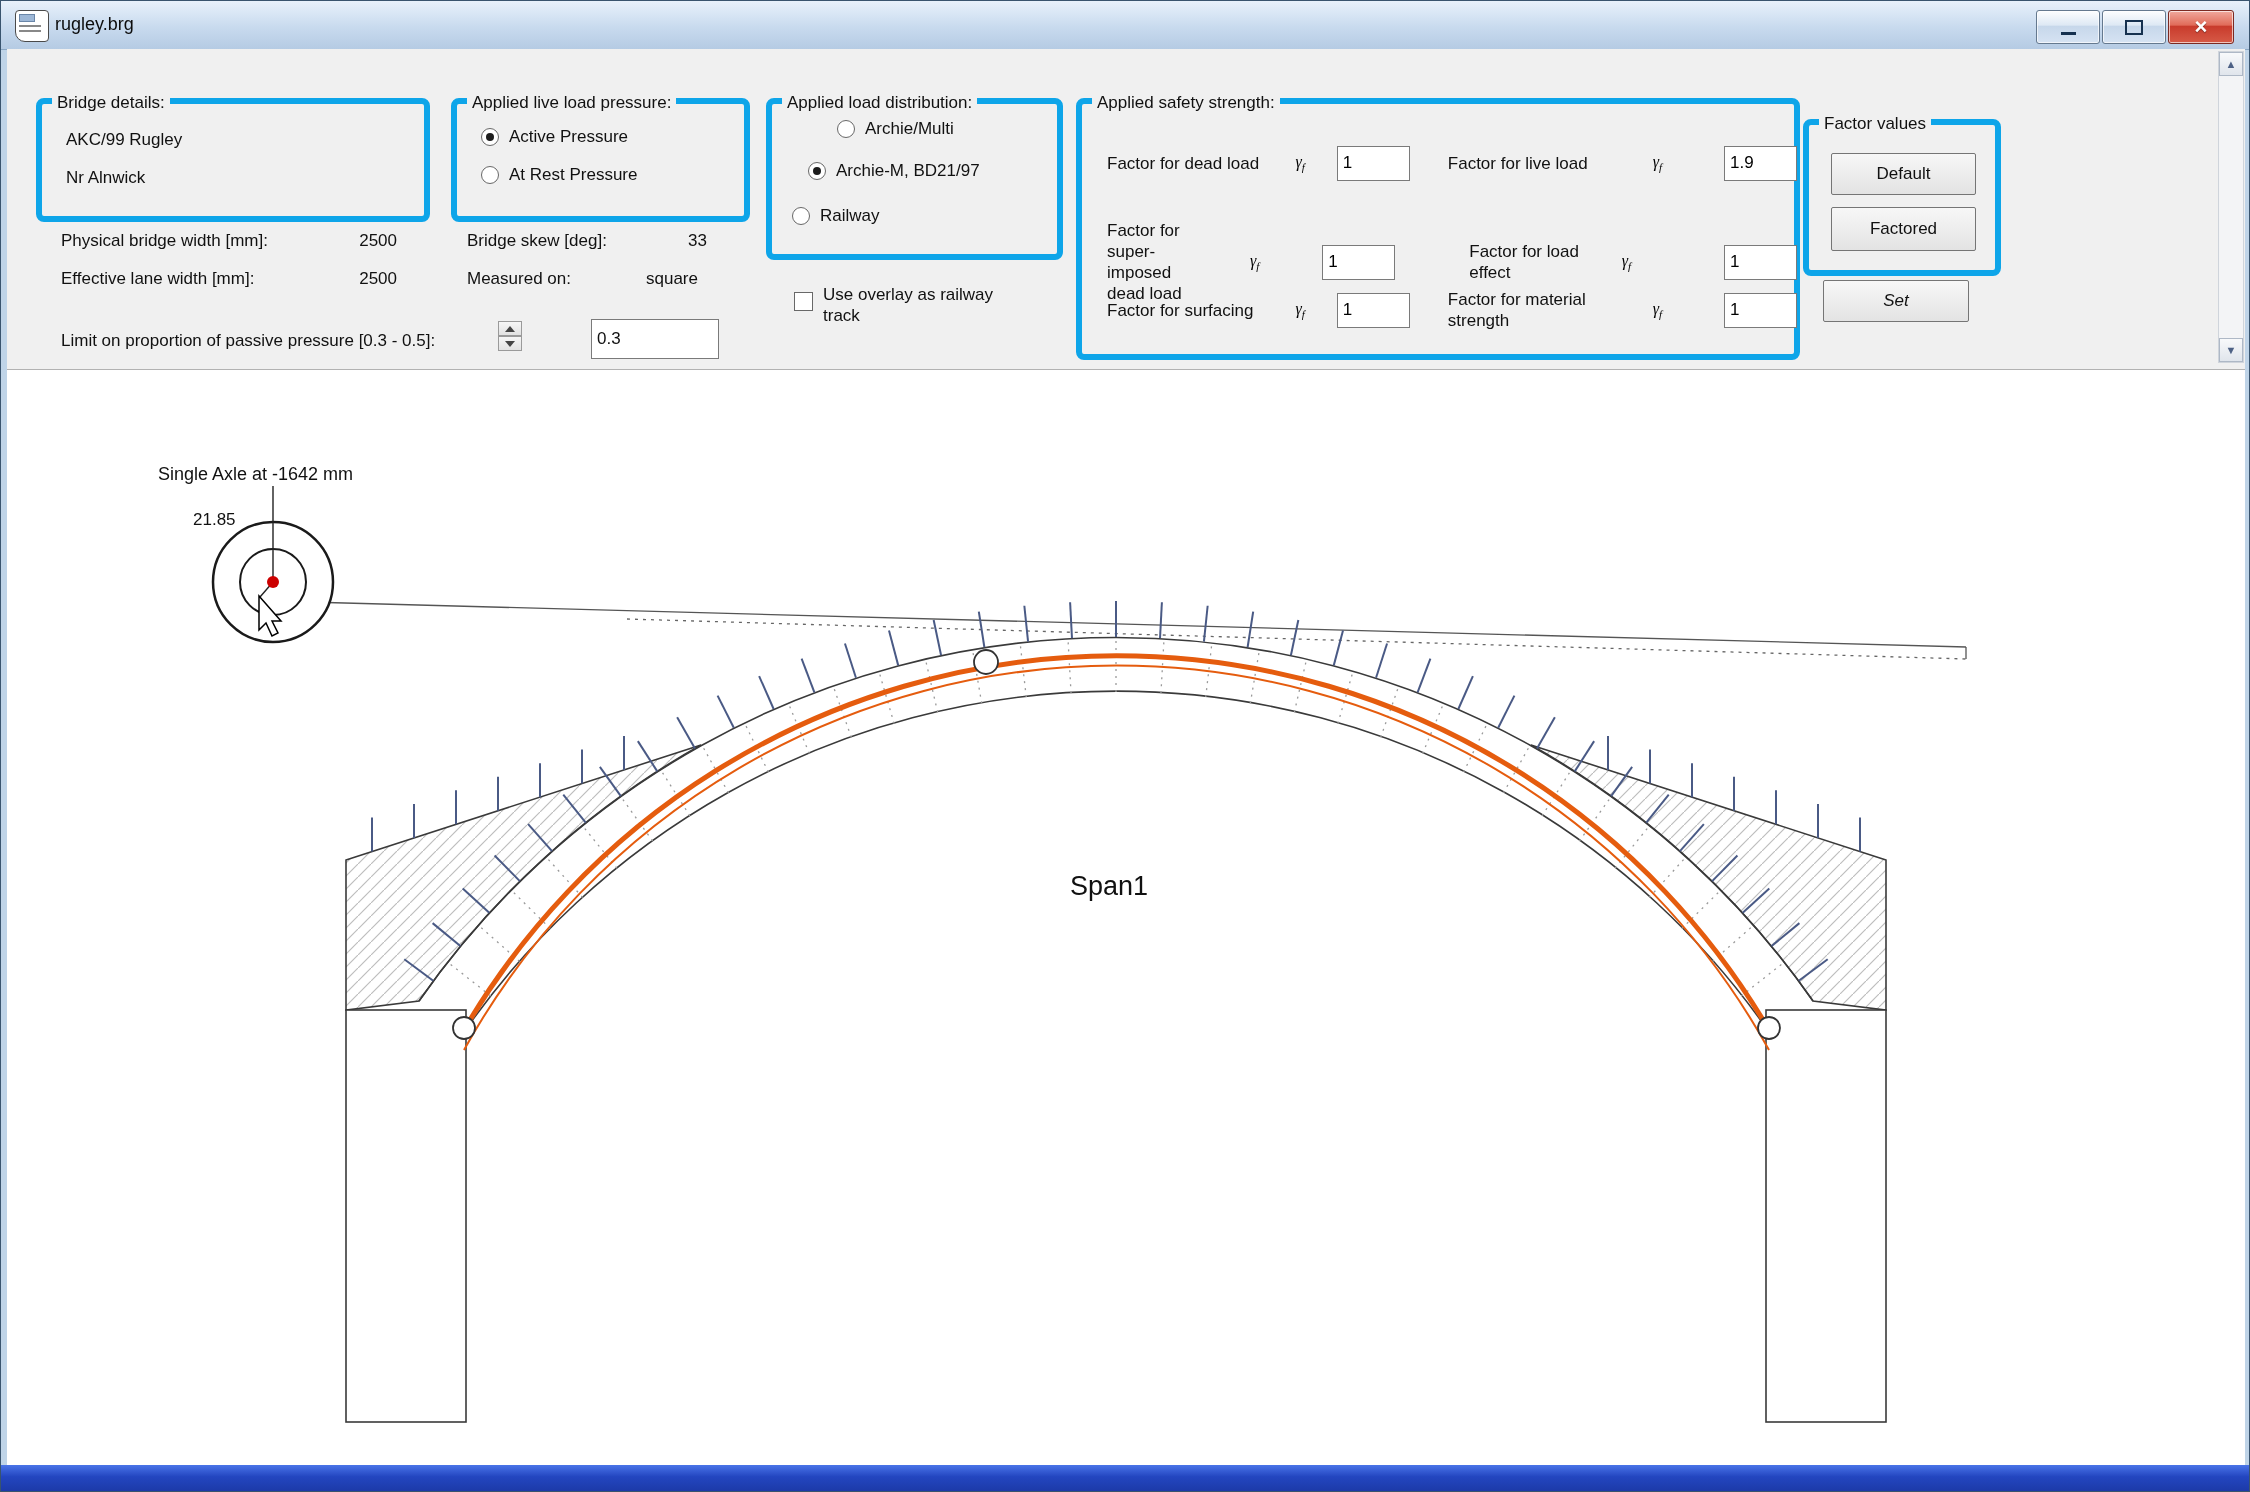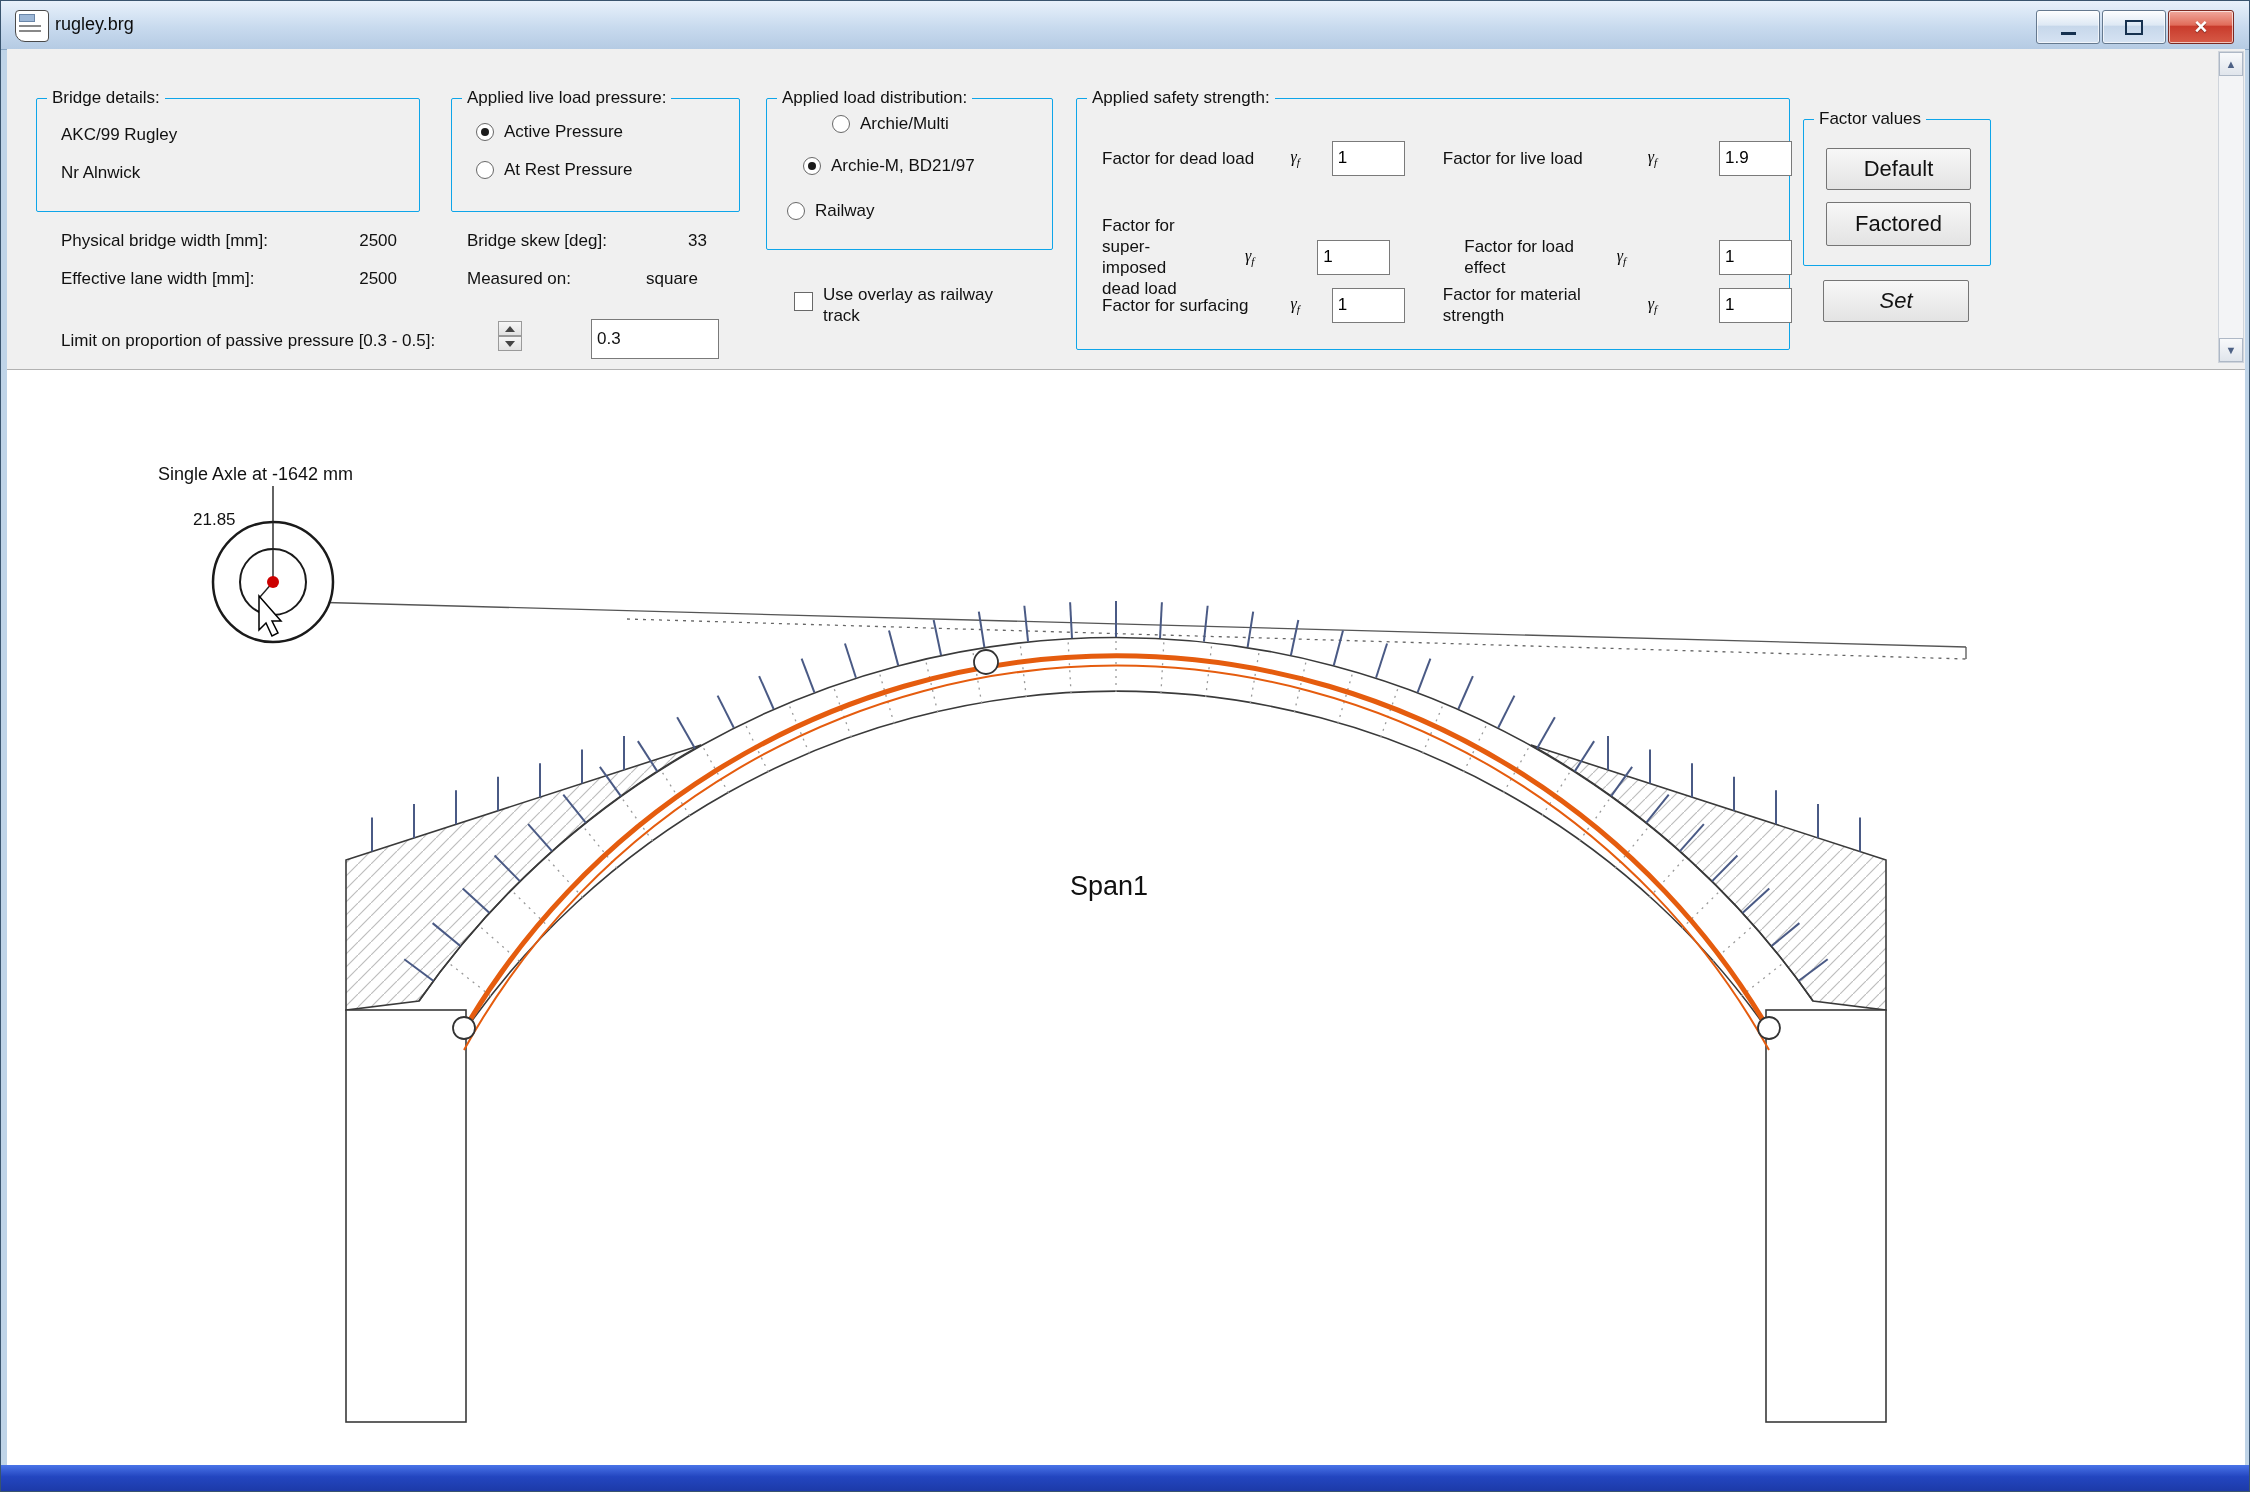--- a/index.html
+++ b/index.html
@@ -46,21 +46,21 @@
   }
   .glyph-min{width:15px;height:3px;background:#16314f;margin-top:12px;}
   .glyph-max{width:14px;height:11px;border:2px solid #16314f;}
   .glyph-close{color:#fff;font-size:22px;font-weight:bold;line-height:1;text-shadow:0 1px 1px rgba(0,0,0,.4);}
   
   .client{
     position:absolute;left:6px;top:48px;width:2238px;height:1418px;
     background:#f0f0f0;
   }
   
-  .group{position:absolute;border:1px solid #0ea5e9;border-radius:2px;}
+  .group{position:absolute;border:6px solid #0ea5e9;border-radius:8px;}
   .group>.legend{
     position:absolute;top:-11px;left:10px;background:#f0f0f0;padding:0 5px;
     white-space:nowrap;
   }
   .lbl{position:absolute;white-space:nowrap;}
   .val{position:absolute;text-align:right;}
   
   .opt{position:absolute;display:flex;align-items:center;gap:10px;}
   .radio{
     width:18px;height:18px;border-radius:50%;border:1px solid #686868;
@@ -68,21 +68,21 @@
   }
   .radio.on::after{content:"";position:absolute;inset:4px;background:#1c1c1c;border-radius:50%;}
   .checkbox{
     width:19px;height:19px;border:1px solid #686868;background:#fff;
     flex:0 0 auto;box-sizing:border-box;
   }
   
   .btn{
     border:1px solid #757575;border-radius:2px;
     background:linear-gradient(#f7f7f7,#e3e3e3);
-    font-family:inherit;font-size:22px;color:#111;
+    font-family:inherit;font-size:17px;color:#111;
     display:flex;align-items:center;justify-content:center;
   }
   
   .tb{
     position:absolute;border:1px solid #7a7a7a;background:#fff;
     font-family:inherit;font-size:17px;color:#111;padding:0 5px;box-sizing:border-box;
   }
   
   .sf-row{position:absolute;left:25px;display:flex;align-items:center;min-height:46px;width:690px;}
   .sf-label{width:188px;line-height:21px;}

